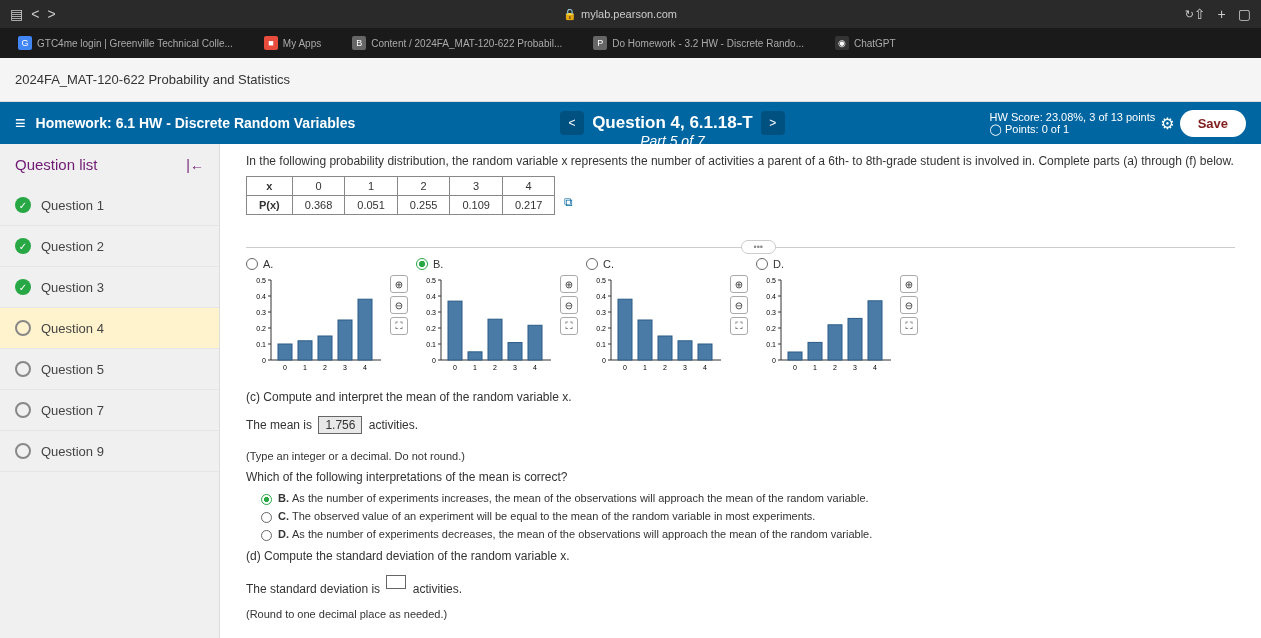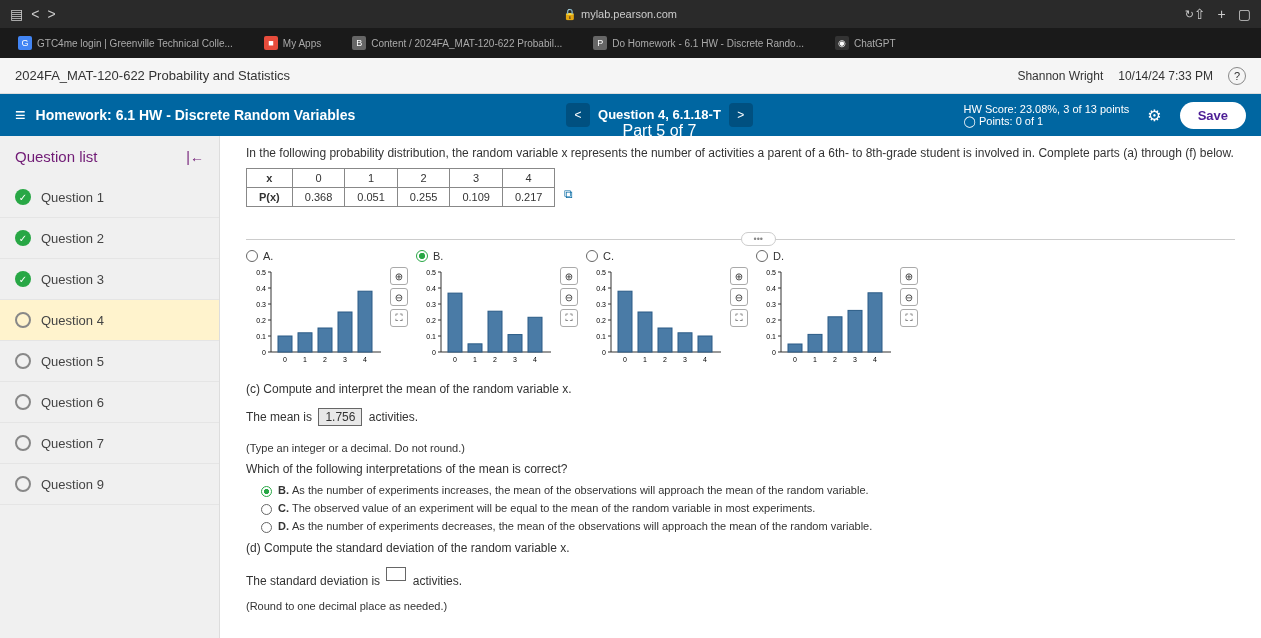--- a/index.html
+++ b/index.html
@@ -6,36 +6,36 @@
 body { background: #1a1a1a; width: 1261px; height: 638px; overflow: hidden; }
 .browser-bar { background: #2a2a2a; height: 28px; display: flex; align-items: center; padding: 0 10px; color: #ccc; font-size: 11px; }
 .browser-bar .nav-btns { display: flex; gap: 8px; margin-right: 20px; }
 .browser-bar .nav-btns span { font-size: 14px; }
 .url-area { flex: 1; text-align: center; }
 .url-area .lock { margin-right: 4px; }
 .browser-actions { display: flex; gap: 12px; font-size: 14px; }
 .tabs-bar { background: #1a1a1a; height: 30px; display: flex; align-items: center; padding: 0 10px; gap: 15px; }
 .tab { display: flex; align-items: center; gap: 5px; color: #aaa; font-size: 10px; padding: 4px 8px; border-radius: 4px; }
 .tab-icon { width: 14px; height: 14px; display: inline-flex; align-items: center; justify-content: center; border-radius: 2px; font-size: 9px; }
-.course-header { background: #f5f5f5; height: 36px; display: flex; align-items: center; justify-content: space-between; padding: 0 15px; border-bottom: 1px solid #ddd; }
+.course-header { background: #f5f5f5; height: 44px; display: flex; align-items: center; justify-content: space-between; padding: 0 15px; border-bottom: 1px solid #ddd; }
 .course-title { font-size: 13px; color: #333; }
 .user-info { display: flex; align-items: center; gap: 15px; font-size: 12px; color: #333; }
 .help-icon { width: 18px; height: 18px; border: 1px solid #888; border-radius: 50%; display: inline-flex; align-items: center; justify-content: center; font-size: 11px; }
 .hw-bar { background: #0066a1; height: 42px; display: flex; align-items: center; padding: 0 15px; color: #fff; }
 .hw-bar .menu-icon { font-size: 18px; margin-right: 10px; }
 .hw-title { font-size: 14px; font-weight: bold; flex: 0 0 auto; }
 .hw-center { flex: 1; display: flex; align-items: center; justify-content: center; gap: 8px; }
 .nav-arrow { background: #005080; width: 24px; height: 24px; border-radius: 4px; display: flex; align-items: center; justify-content: center; font-size: 12px; }
 .q-info { text-align: center; }
-.q-info .q-title { font-size: 13px; font-weight: bold; margin-top: 16px; }
-.q-info .q-part { font-size: 16px; }
-.hw-right { display: flex; align-items: center; gap: 18px; }
+.q-info .q-title { font-size: 17px; font-weight: bold; margin-top: 16px; }
+.q-info .q-part { font-size: 14px; font-style: italic; }
+.hw-right { display: flex; align-items: center; gap: 5px; }
 .score-info { font-size: 11px; }
 .gear-icon { font-size: 16px; }
-.save-btn { background: #fff; color: #4c1d95; padding: 6px 18px; border-radius: 16px; font-weight: bold; font-size: 13px; }
+.save-btn { background: #fff; color: #7f1d1d; padding: 6px 18px; border-radius: 16px; font-weight: bold; font-size: 13px; }
 .main-area { display: flex; height: calc(100% - 136px); background: #fff; }
 .sidebar { width: 220px; background: #f0f0f0; border-right: 1px solid #ddd; }
 .sidebar-header { display: flex; align-items: center; justify-content: space-between; padding: 12px 15px; font-size: 15px; color: #701a75; }
 .collapse-icon { font-size: 14px; }
 .q-item { display: flex; align-items: center; gap: 10px; padding: 12px 15px; font-size: 13px; color: #444; border-bottom: 1px solid #e5e5e5; }
 .q-item.current { background: #fff3cd; }
 .status-icon { width: 16px; height: 16px; border-radius: 50%; display: inline-flex; align-items: center; justify-content: center; font-size: 10px; }
 .status-done { background: #28a745; color: #fff; }
 .status-pending { border: 2px solid #888; }
 .content { flex: 1; padding: 10px 26px; overflow-y: auto; font-size: 12px; color: #333; }
@@ -94,35 +94,30 @@
     <div class="tab">
       <span class="tab-icon" style="background:#e74c3c;color:#fff">■</span>
       <span>My Apps</span>
     </div>
     <div class="tab">
       <span class="tab-icon" style="background:#666;color:#fff">B</span>
       <span>Content / 2024FA_MAT-120-622 Probabil...</span>
     </div>
     <div class="tab">
       <span class="tab-icon" style="background:#666;color:#fff">P</span>
-      <span>Do Homework - 6.1 HW - Discrete Rando...</span>
+      <span>Do Homework - 3.2 HW - Discrete Rando...</span>
     </div>
     <div class="tab">
       <span class="tab-icon" style="background:#333;color:#fff">◉</span>
       <span>ChatGPT</span>
     </div>
   </div>
 
 <div class="course-header">
   <div class="course-title">2024FA_MAT-120-622 Probability and Statistics</div>
-  <div class="user-info">
-    <span>Shannon Wright</span>
-    <span>10/14/24 7:33 PM</span>
-    <span class="help-icon">?</span>
-  </div>
 </div>
 
 <div class="hw-bar">
   <span class="menu-icon">≡</span>
   <span class="hw-title">Homework: 6.1 HW - Discrete Random Variables</span>
   <div class="hw-center">
     <div class="nav-arrow">&lt;</div>
     <div class="q-info">
       <div class="q-title">Question 4, 6.1.18-T</div>
       <div class="q-part">Part 5 of 7</div>
@@ -158,24 +153,20 @@
           <span class="status-icon status-done">✓</span>
           <span>Question 3</span>
         </div>
         <div class="q-item current">
           <span class="status-icon status-pending"></span>
           <span>Question 4</span>
         </div>
         <div class="q-item">
           <span class="status-icon status-pending"></span>
           <span>Question 5</span>
-        </div>
-        <div class="q-item">
-          <span class="status-icon status-pending"></span>
-          <span>Question 6</span>
         </div>
         <div class="q-item">
           <span class="status-icon status-pending"></span>
           <span>Question 7</span>
         </div>
         <div class="q-item">
           <span class="status-icon status-pending"></span>
           <span>Question 9</span>
         </div>
       </div>

